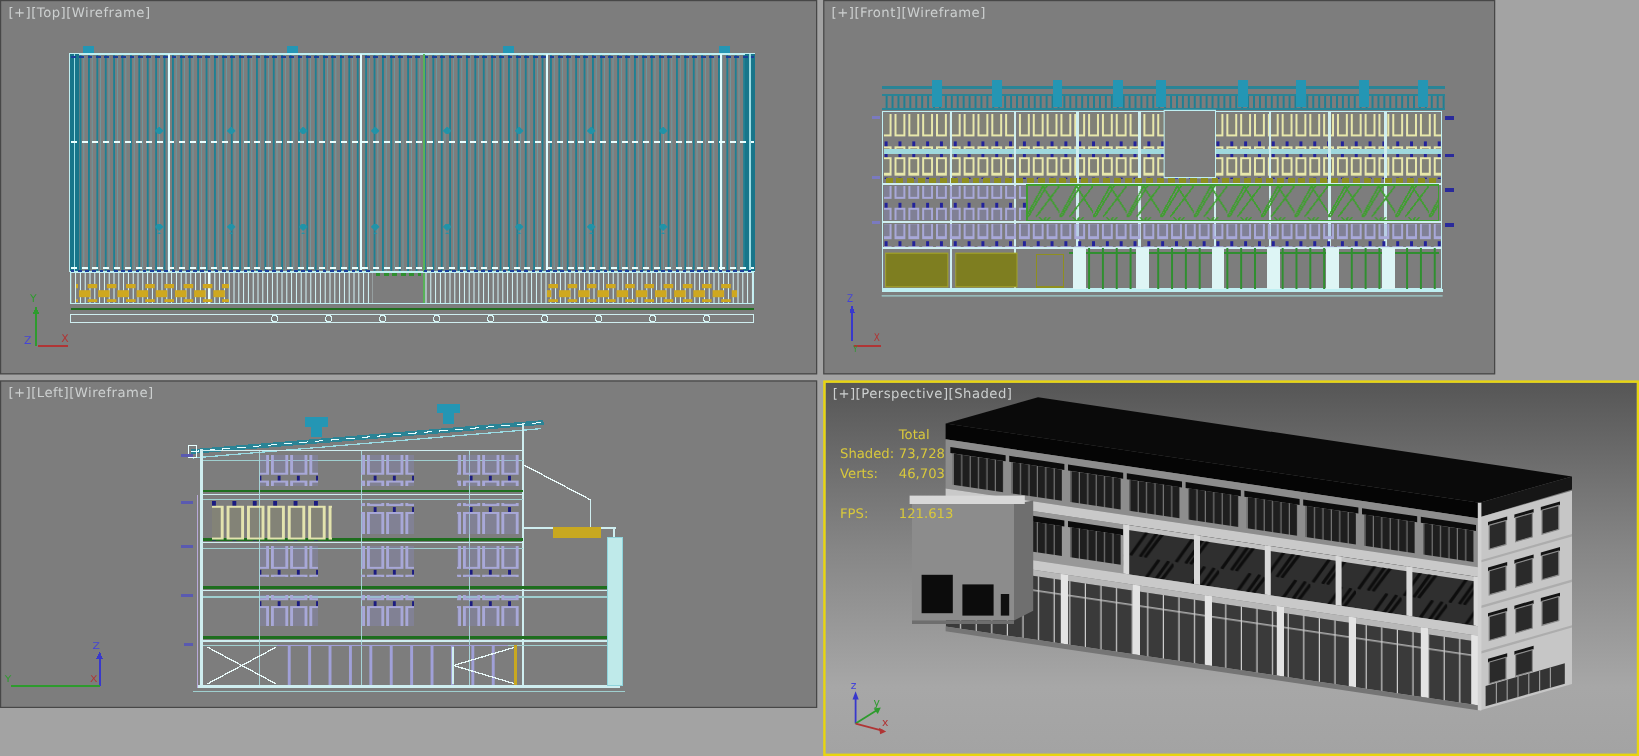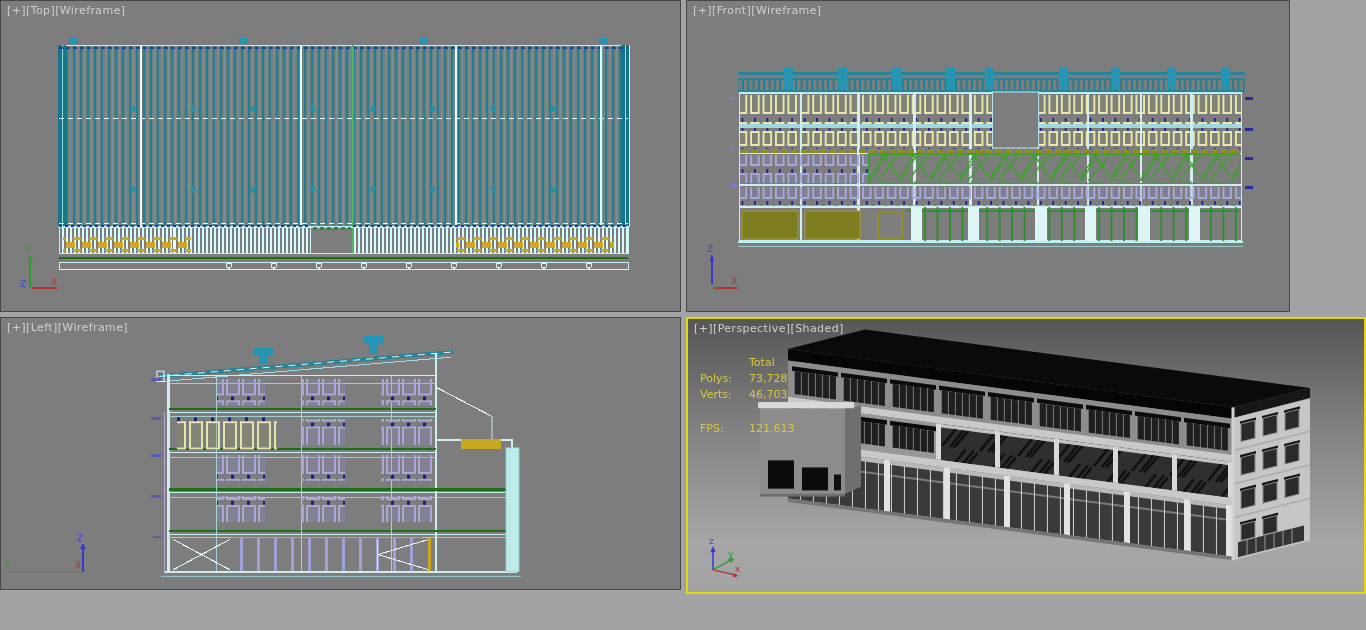--- a/index.html
+++ b/index.html
@@ -1,22 +1,22 @@
 <!DOCTYPE html>
 <html><head>
 <meta charset="utf-8">
 <style>
   html,body{margin:0;padding:0;background:#b3b7b7;}
   .stage{position:relative;width:1366px;height:630px;background:#a3a3a3;overflow:hidden;
          font-family:"DejaVu Sans",sans-serif;}
   .viewport{position:absolute;background:#7d7d7d;border:1px solid #474747;box-sizing:border-box;overflow:hidden;}
   #vp-top{left:0;top:0;width:681px;height:312px;}
-  #vp-front{left:686px;top:0;width:604px;height:312px;}
+  #vp-front{left:686px;top:0;width:560px;height:312px;}
   #vp-left{left:0;top:317px;width:681px;height:273px;}
-  #vp-persp{left:686px;top:317px;width:680px;height:277px;border:2px solid #e8d50f;
+  #vp-persp{left:686px;top:317px;width:680px;height:313px;border:2px solid #e8d50f;
             background:linear-gradient(180deg,#565656 0%,#868686 45%,#a7a7a7 82%,#a3a3a3 100%);}
   .vp-label{position:absolute;top:3px;left:6px;font-size:11px;letter-spacing:.4px;color:#cdd0d0;
             z-index:5;cursor:default;white-space:pre;}
   .vp-canvas{position:absolute;left:0;top:0;width:100%;height:100%;display:block;}
   .stats{position:absolute;left:12px;top:36px;z-index:5;color:#d8c83c;font-size:11px;line-height:16px;}
   .srow{display:grid;grid-template-columns:38px auto;column-gap:11px;}
   .srow.fps{margin-top:18px;}
   text{font-family:"DejaVu Sans",sans-serif;}
 </style>
 </head>
@@ -312,21 +312,21 @@
   </div>
 
   <div class="viewport" id="vp-persp">
     <div class="vp-label">[+][Perspective][Shaded]</div>
     <div class="stats">
       <div class="srow">
           <span></span>
           <span>Total</span>
         </div>
       <div class="srow">
-          <span>Polys:</span>
+          <span>Shaded:</span>
           <span>73,728</span>
         </div>
       <div class="srow">
           <span>Verts:</span>
           <span>46,703</span>
         </div>
       <div class="srow fps">
           <span>FPS:</span>
           <span>121.613</span>
         </div>

